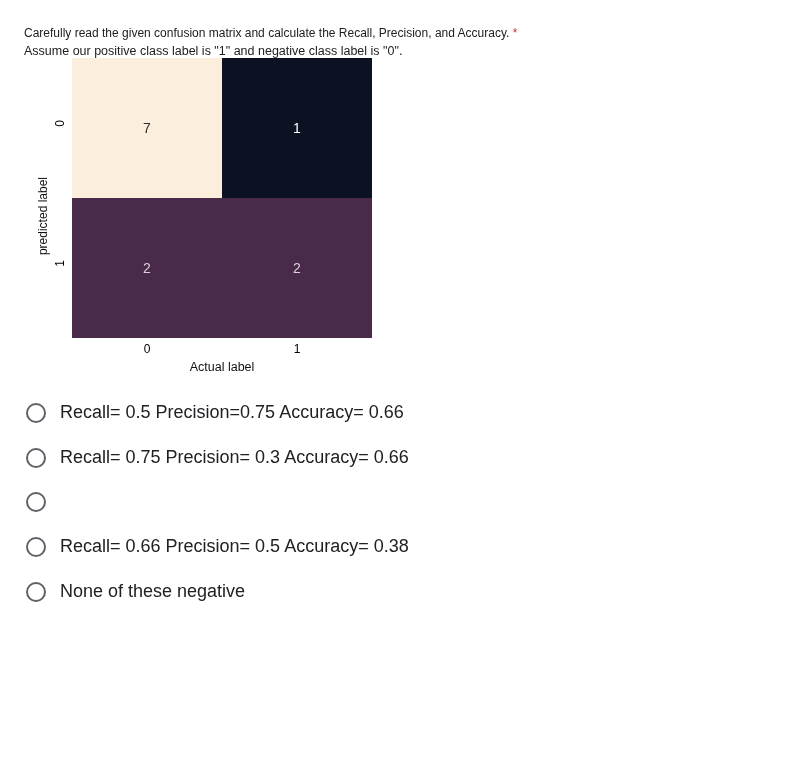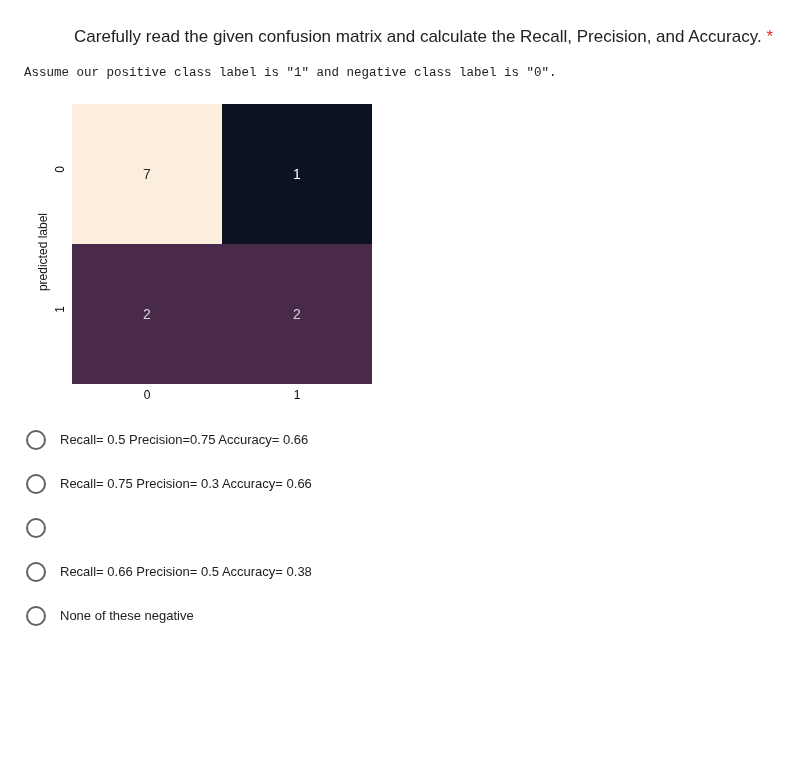--- a/index.html
+++ b/index.html
@@ -3,32 +3,29 @@
   <meta charset="utf-8">
   <style>
     * { margin: 0; padding: 0; box-sizing: border-box; }
     body {
       font-family: Arial, Roboto, sans-serif;
       background: #fff;
       padding: 24px;
       width: 797px;
     }
     .question-title {
-      font-size: 17px;
+      font-size: 12px;
       color: #202124;
       line-height: 1.5;
-      margin-bottom: 16px;
-      text-align: right;
+      margin-bottom: 2px;
     }
     .required-star { color: #d93025; }
     .sub-text {
       font-size: 12.5px;
       color: #202124;
-      margin-bottom: 24px;
-      font-family: Liberation Mono, monospace;
     }
     .chart-wrap {
       display: flex;
       align-items: center;
       margin-left: 12px;
       margin-bottom: 28px;
     }
     .y-axis-label {
       writing-mode: vertical-rl;
       transform: rotate(180deg);
@@ -101,21 +98,21 @@
       cursor: pointer;
     }
     .radio {
       width: 20px;
       height: 20px;
       border: 2px solid #5f6368;
       border-radius: 50%;
       flex-shrink: 0;
     }
     .option-label {
-      font-size: 13px;
+      font-size: 18px;
       color: #202124;
     }
   </style>
 </head>
 <body>
 
 <div class="question-title">
   <span>Carefully read the given confusion matrix and calculate the Recall, Precision, and Accuracy.</span>
   <span class="required-star">*</span>
 </div>
@@ -133,20 +130,21 @@
         <div class="cell cell-tl">7</div>
         <div class="cell cell-tr">1</div>
         <div class="cell cell-bl">2</div>
         <div class="cell cell-br">2</div>
       </div>
     </div>
     <div class="x-ticks">
       <span>0</span>
       <span>1</span>
     </div>
+    <div class="x-axis-label">Actual label</div>
   </div>
 </div>
 
 <div class="options">
   <div class="option">
     <div class="radio"></div>
     <div class="option-label">Recall= 0.5 Precision=0.75 Accuracy= 0.66</div>
   </div>
   <div class="option">
     <div class="radio"></div>

